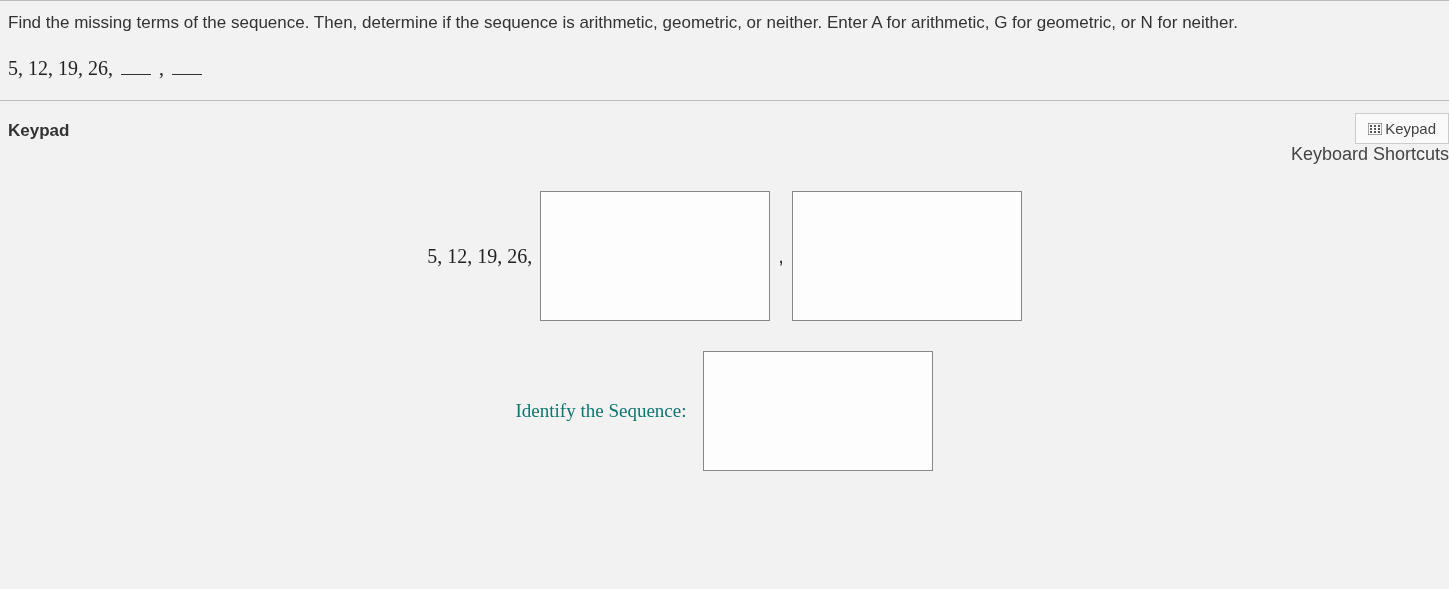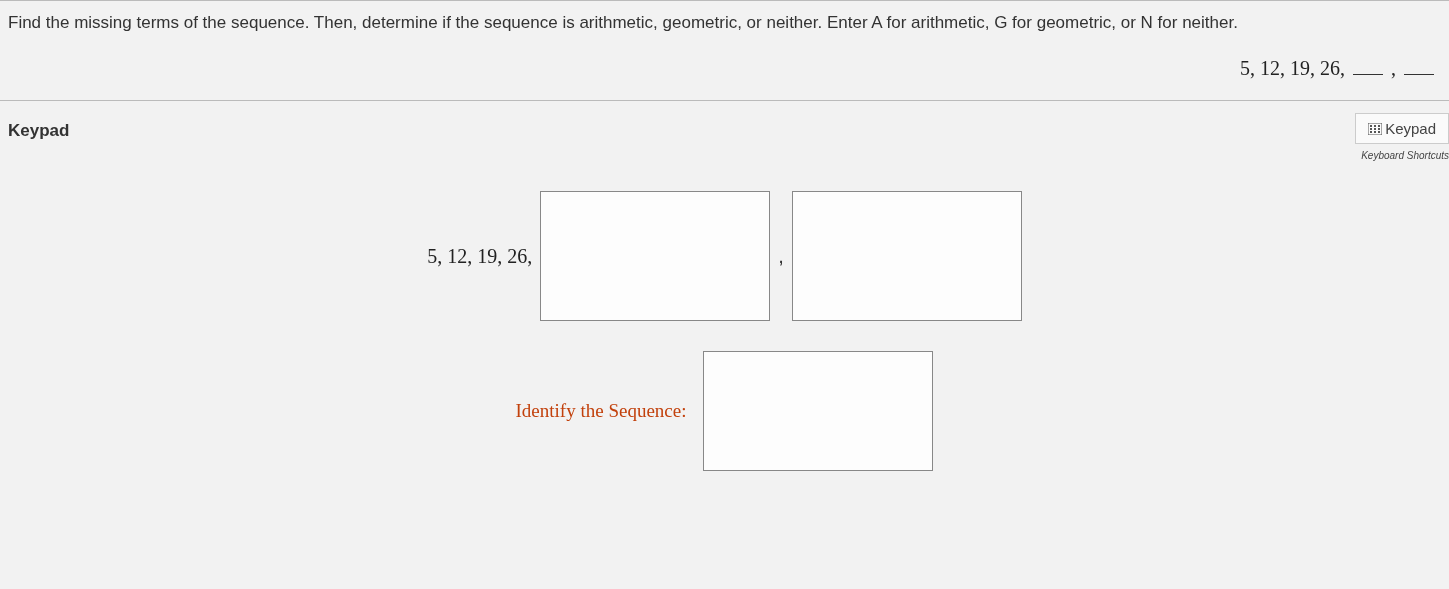--- a/index.html
+++ b/index.html
@@ -18,21 +18,21 @@
       padding: 12px 12px 20px 8px;
       border-top: 1px solid #bbb;
       border-bottom: 1px solid #bbb;
     }
     .question-text {
       font-size: 17px;
       color: #333;
       margin-bottom: 24px;
     }
     .sequence-display {
-      text-align: right;
+      text-align: left;
       font-size: 20px;
       font-family: 'Times New Roman', serif;
       color: #222;
     }
     .blank {
       display: inline-block;
       width: 30px;
       border-bottom: 1px solid #333;
       margin: 0 3px;
       vertical-align: baseline;
@@ -67,25 +67,23 @@
     .keypad-icon {
       display: inline-block;
       width: 14px;
       height: 12px;
     }
     .keypad-icon svg {
       display: block;
     }
     .keyboard-shortcuts {
       display: block;
-      font-size: 10px;
+      font-size: 18px;
       color: #444;
-      margin-top: 6px;
       cursor: pointer;
-      font-style: italic;
     }
     .answer-inputs {
       margin-top: 50px;
       text-align: center;
     }
     .input-row {
       display: flex;
       justify-content: center;
       align-items: center;
       margin-bottom: 30px;
@@ -109,21 +107,21 @@
       width: 230px;
     }
     .comma-sep {
       font-size: 20px;
       margin: 0 8px;
       color: #333;
     }
     .identify-label {
       font-family: 'Times New Roman', serif;
       font-size: 19px;
-      color: #c2410c;
+      color: #0f766e;
       margin-right: 17px;
     }
     .identify-input {
       border: 1px solid #888;
       background: #fdfdfd;
       height: 120px;
       width: 230px;
       font-size: 18px;
       padding: 8px;
     }

